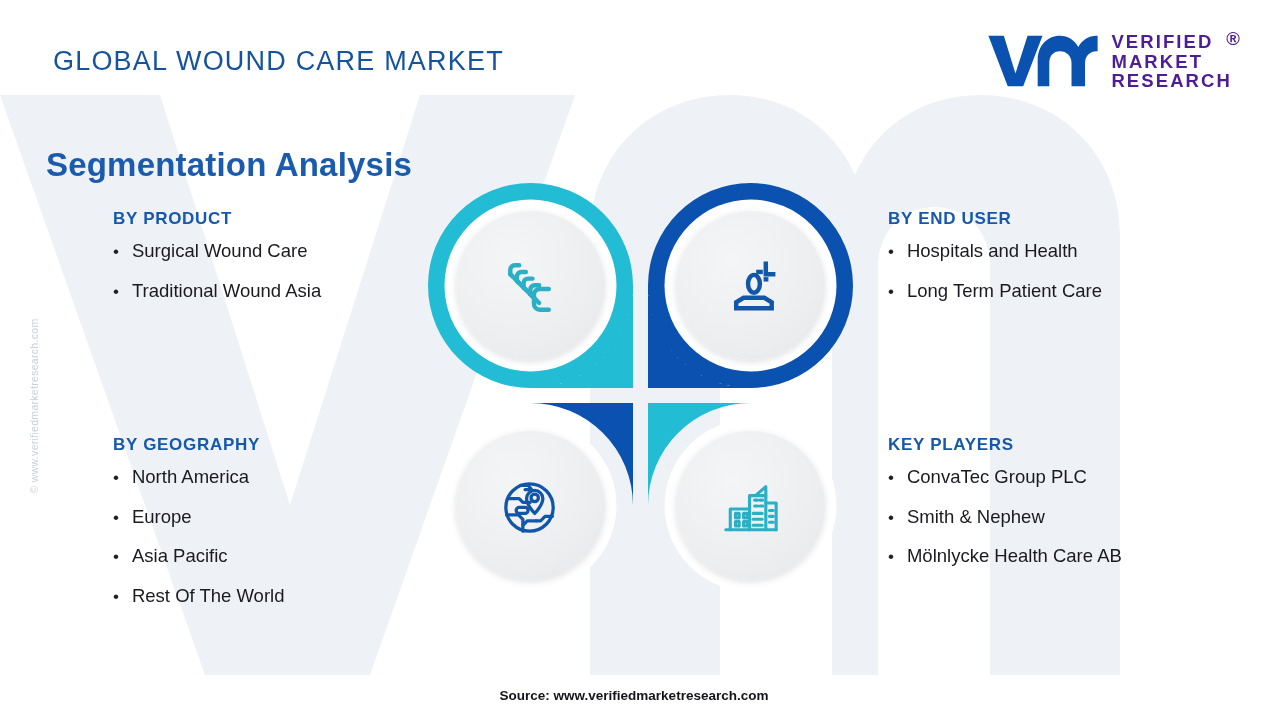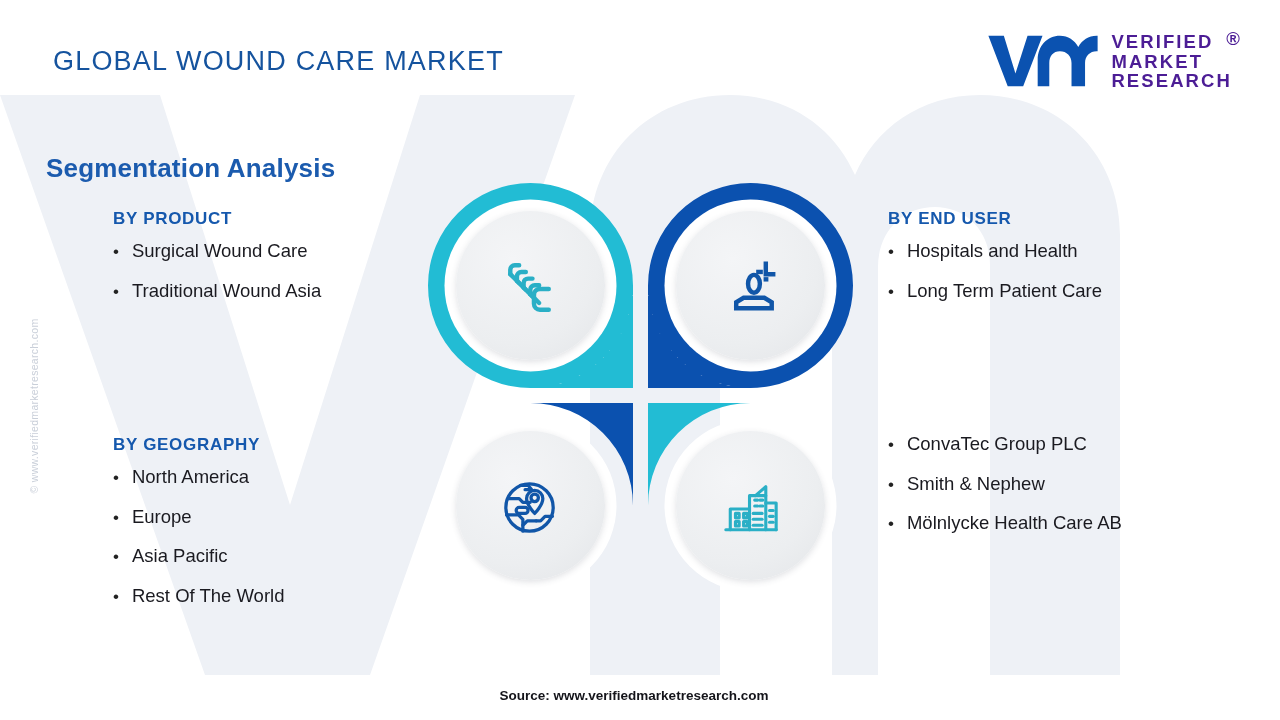--- a/index.html
+++ b/index.html
@@ -23,22 +23,22 @@
     text-align:center;z-index:3;white-space:nowrap;
   }
 
   
   .page-title{
     position:absolute;left:53px;top:46px;z-index:4;
     font-size:27px;font-weight:400;color:#15539e;
     letter-spacing:1.2px;white-space:nowrap;
   }
   .subtitle{
-    position:absolute;left:46px;top:153px;z-index:4;
-    font-size:26px;font-weight:700;color:#1b5bae;
+    position:absolute;left:46px;top:146px;z-index:4;
+    font-size:33px;font-weight:700;color:#1b5bae;
     letter-spacing:.2px;white-space:nowrap;
   }
 
   
   .logo{position:absolute;right:48px;top:32px;z-index:4;display:flex;align-items:center;gap:12px;}
   .logo-mark{width:112px;height:58px;}
   .logo-text{display:flex;flex-direction:column;line-height:1.06;position:relative;}
   .logo-text span{
     font-size:18.5px;font-weight:700;color:#4c1d95;letter-spacing:2.1px;
   }
@@ -165,20 +165,21 @@
         <span>Asia Pacific</span>
       </li>
     <li>
         <span class="bullet">•</span>
         <span>Rest Of The World</span>
       </li>
   </ul>
 </div>
 
 <div class="seg" id="seg-players">
+  <div class="seg-title">KEY PLAYERS</div>
   <ul>
     <li>
         <span class="bullet">•</span>
         <span>ConvaTec Group PLC</span>
       </li>
     <li>
         <span class="bullet">•</span>
         <span>Smith &amp; Nephew</span>
       </li>
     <li>

